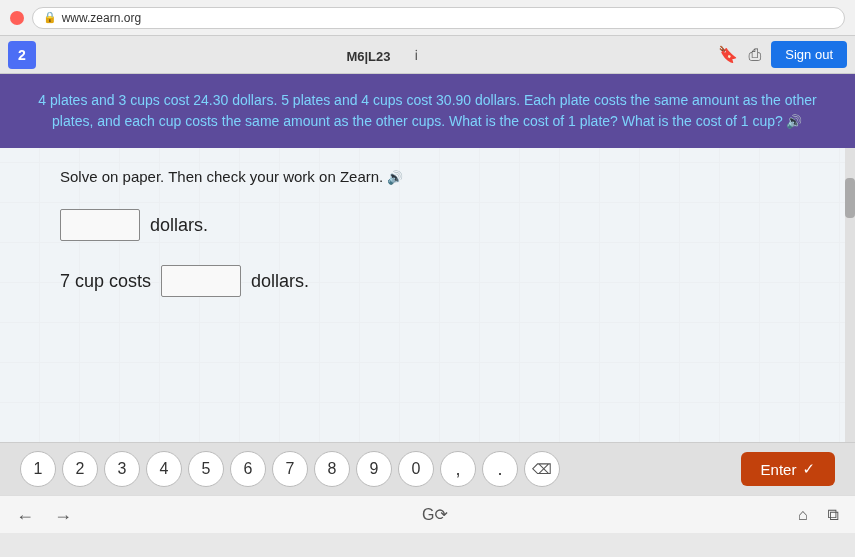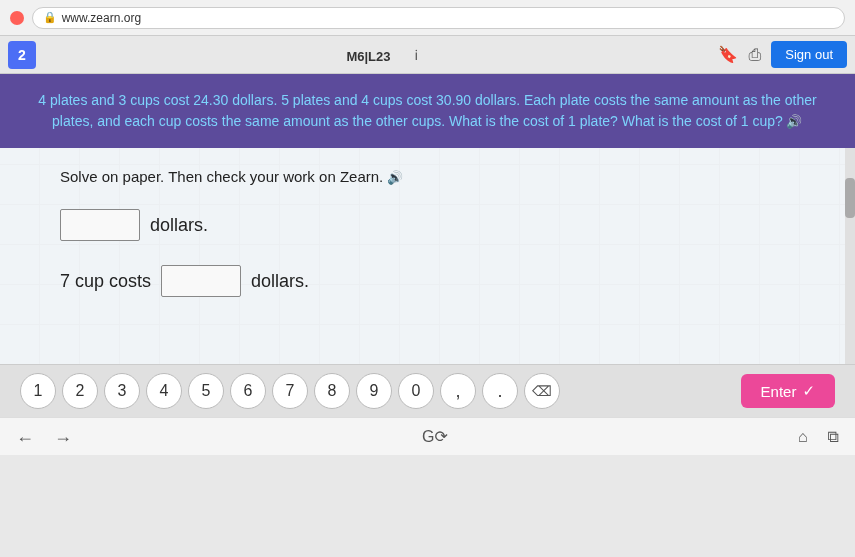--- a/index.html
+++ b/index.html
@@ -109,21 +109,21 @@
       padding: 16px 20px;
       font-size: 14px;
       line-height: 1.5;
       text-align: center;
     }
 
     
     .main-content {
       background: white;
       position: relative;
-      height: 216px;
+      height: 294px;
       overflow: hidden;
     }
 
     
     .map-bg {
       position: absolute;
       top: 0; left: 0; right: 0; bottom: 0;
       background:
         repeating-linear-gradient(0deg, transparent, transparent 39px, #d0d8e0 39px, #d0d8e0 40px),
         repeating-linear-gradient(90deg, transparent, transparent 39px, #d0d8e0 39px, #d0d8e0 40px);
@@ -210,21 +210,21 @@
       border-radius: 50%;
       border: 1px solid #bbb;
       background: white;
       font-size: 14px;
       color: #555;
       cursor: pointer;
       display: flex; align-items: center; justify-content: center;
     }
     .enter-btn {
       margin-left: auto;
-      background: #ec4899;
+      background: #c2410c;
       color: white;
       border: none;
       border-radius: 6px;
       padding: 8px 20px;
       font-size: 15px;
       cursor: pointer;
       font-weight: 500;
       display: flex; align-items: center; gap: 6px;
     }
 

